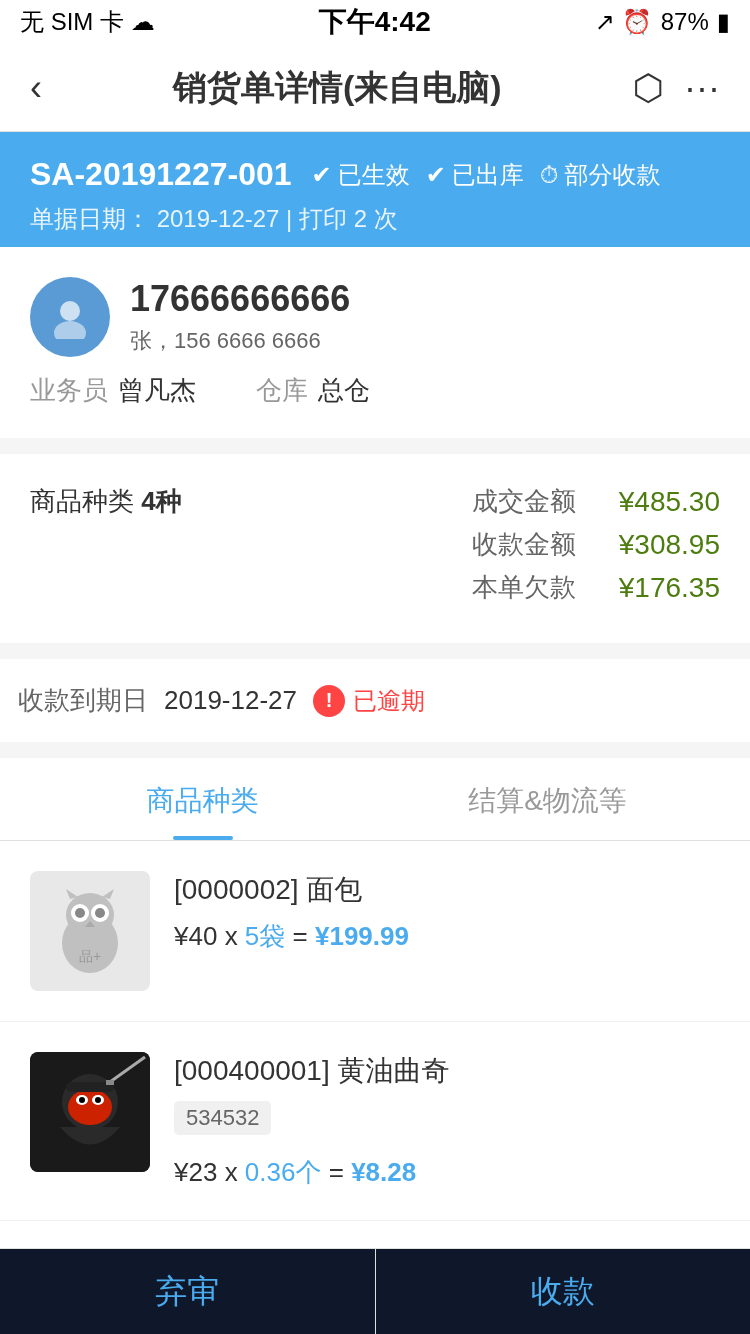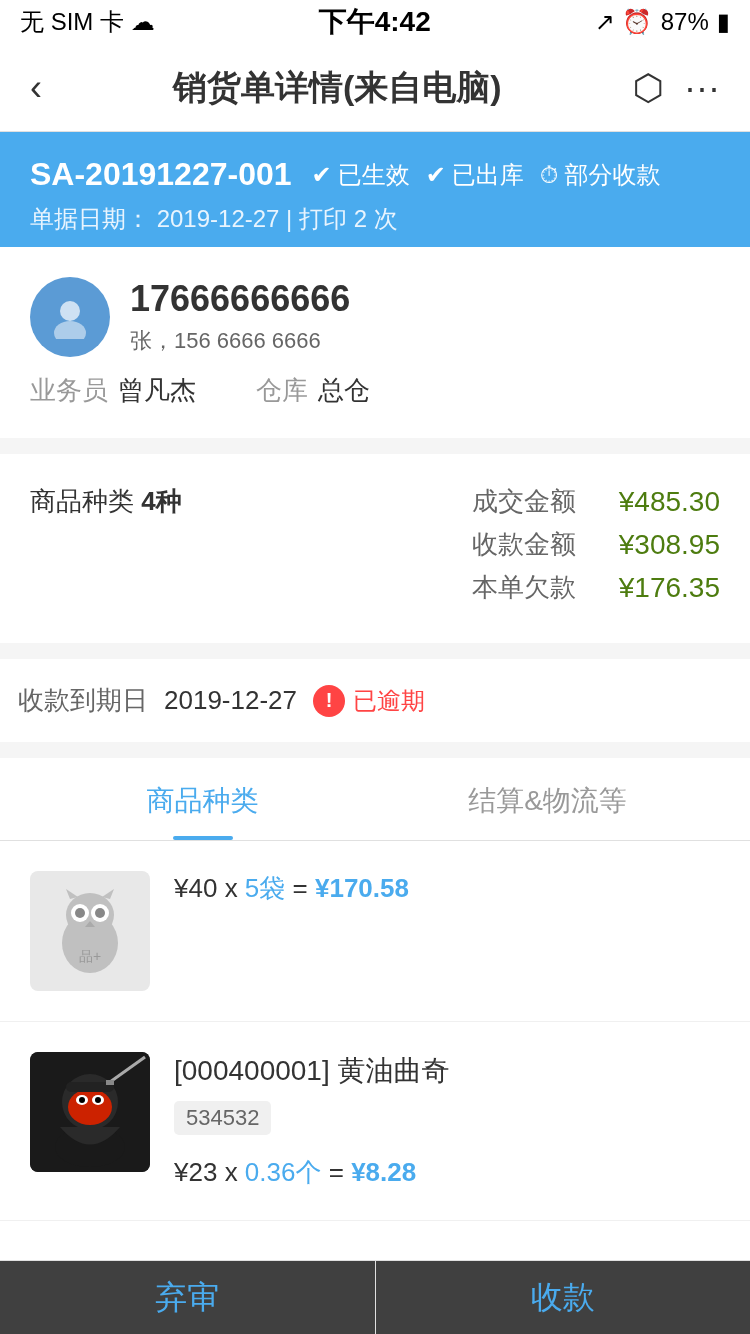--- a/index.html
+++ b/index.html
@@ -257,22 +257,22 @@
     }
     .product-price .highlight { color: #4AABEE; }
     .product-price .total { color: #4AABEE; font-weight: 600; }
 
     
     .bottom-bar {
       position: fixed;
       bottom: 0;
       left: 0;
       width: 750px;
-      height: 74px;
-      background: #404040;
+      height: 86px;
+      background: #0f172a;
       display: flex;
       border-top: 1px solid #e0e0e0;
     }
     .bottom-btn {
       flex: 1;
       display: flex;
       align-items: center;
       justify-content: center;
       font-size: 32px;
       cursor: pointer;
@@ -425,26 +425,30 @@
 
         <polygon points="60,50 55,56 65,56" fill="#aaa"></polygon>
 
         <polygon points="40,28 36,18 48,26" fill="#c0c0c0"></polygon>
         <polygon points="80,28 84,18 72,26" fill="#c0c0c0"></polygon>
 
         <text x="60" y="90" text-anchor="middle" font-size="14" fill="#999">品+</text>
       </svg>
     </div>
     <div class="product-info">
+      <div class="product-name">
+        <span>[0000002]</span>
+        <span>面包</span>
+      </div>
       <div class="product-price">
         <span>¥40</span>
         <span> x </span>
         <span class="highlight">5袋</span>
         <span> = </span>
-        <span class="total">¥170.58</span>
+        <span class="total">¥199.99</span>
       </div>
     </div>
   </div>
 
   <div class="product-item">
     <div class="product-img-circle">
       <svg width="120" height="120" viewBox="0 0 120 120">
         <rect width="120" height="120" fill="#1a1a1a" rx="8"></rect>
 
         <circle cx="60" cy="50" r="28" fill="#2a2a2a"></circle>

